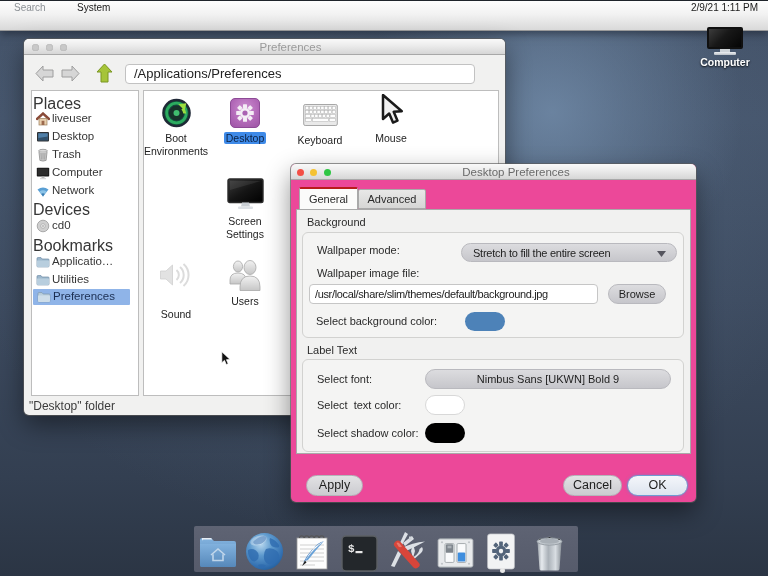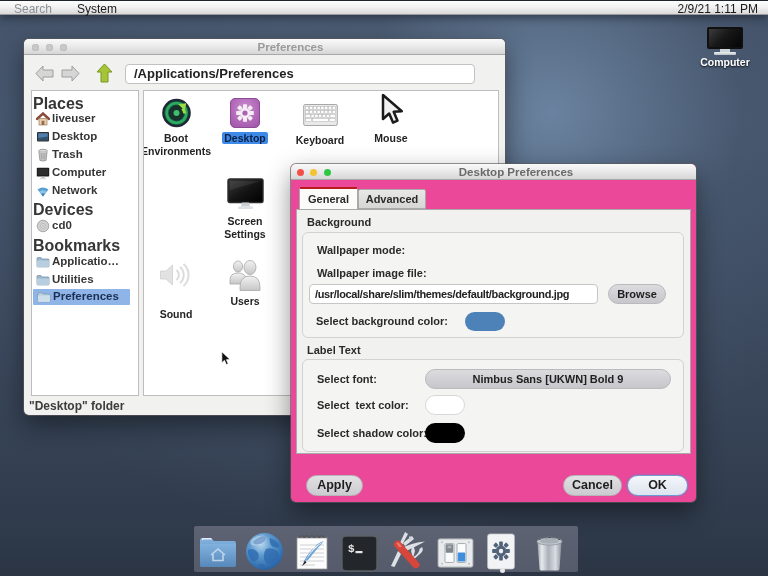--- a/index.html
+++ b/index.html
@@ -8,39 +8,39 @@
   font-family:"Liberation Sans", sans-serif;
   position:relative;
   background:
     radial-gradient(circle 190px at 552px 112px, rgba(114,140,170,.8) 0%, rgba(114,140,170,.45) 40%, rgba(114,140,170,0) 100%),
     radial-gradient(ellipse 440px 340px at 390px 200px, rgba(100,123,150,.35) 0%, rgba(100,123,150,0) 100%),
     linear-gradient(180deg, #45546a 0%, #46566d 21%, #3d4b60 52%, #333f51 83%, #2b3544 100%);
 }
 
 
 #menubar {
-  position:absolute; left:0; top:0; width:768px; height:15px;
+  position:absolute; left:0; top:0; width:768px; height:31px;
   background:linear-gradient(180deg,#fdfdfd 0%,#f2f2f2 45%,#d9d9d9 100%);
   border-top:1px solid #1f242b;
   border-bottom:1px solid #9a9a9a;
   box-shadow:0 3px 8px rgba(20,28,38,.55);
-  font-size:12px; color:#1a1a1a;
+  font-size:10px; color:#1a1a1a;
 }
 #menubar .mi { position:absolute; top:1px; }
 
 
 #deskicon { position:absolute; left:690px; top:27px; width:70px; text-align:center; }
 #deskicon .scr { margin:0 auto; width:36px; height:22px; background:linear-gradient(135deg,#3c3c3c 0%,#181818 45%,#050505 100%); border:2px solid #101010; border-radius:2px; }
 #deskicon .neck { margin:0 auto; width:10px; height:3px; background:#cfd4d9; }
 #deskicon .foot { margin:0 auto; width:22px; height:3px; background:linear-gradient(180deg,#f0f2f4,#b9bfc6); border-radius:1px; }
 #deskicon .lbl { margin-top:1px; color:#fff; font-weight:bold; font-size:10.5px; text-shadow:0 1px 2px rgba(0,0,0,.9); }
 
 
 .win { position:absolute; background:#f1f1f0; border-radius:5px;
-  box-shadow:0 0 0 1px rgba(90,90,90,.65), 0 10px 26px rgba(0,0,0,.45);font-weight:bold; }
+  box-shadow:0 0 0 1px rgba(90,90,90,.65), 0 10px 26px rgba(0,0,0,.45); }
 .titlebar { position:absolute; left:0; top:0; right:0; height:16px;
   background:linear-gradient(180deg,#f9f9f9 0%,#ededed 40%,#d6d6d6 100%);
   border-radius:5px 5px 0 0; border-bottom:1px solid #a8a8a8; }
 .tl { position:absolute; top:5px; width:7px; height:7px; border-radius:50%; }
 .titletext { position:absolute; top:2px; width:100%; text-align:center; font-size:11.5px; color:#7e7e7e; }
 
 
 #prefwin { left:24px; top:39px; width:481px; height:376px; }
 #prefwin .titletext { color:#9a9a9a; }
 .tl.g1 { background:#c9c9c9; box-shadow:inset 0 0 1px #909090; }
@@ -336,20 +336,25 @@
     <div class="tl yel" style="left:19px;"></div>
     <div class="tl grn" style="left:33px;"></div>
     <div class="titletext" style="padding-left:45px;">Desktop Preferences</div>
   </div>
   <div class="tab" id="tabGeneral">General</div>
   <div class="tab" id="tabAdvanced">Advanced</div>
   <div id="tabpane">
     <div class="grouplabel" style="left:10px;top:6px;">Background</div>
     <div class="groupbox" style="left:5px;top:22px;width:382px;height:106px;"></div>
     <div class="flabel" style="left:20px;top:34px;">Wallpaper mode:</div>
+    <div class="pillbtn" style="left:164px;top:33px;width:216px;height:19px;line-height:18px;text-align:left;padding-left:11px;letter-spacing:-0.25px;">Stretch to fill the entire screen
+      <svg style="position:absolute;right:10px;top:7px;" width="9" height="6" viewBox="0 0 9 6">
+          <path d="M0 0 L9 0 L4.5 6 Z" fill="#55555e"></path>
+        </svg>
+    </div>
     <div class="flabel" style="left:20px;top:57px;">Wallpaper image file:</div>
     <div id="wpentry">/usr/local/share/slim/themes/default/background.jpg</div>
     <div class="pillbtn" style="left:311px;top:74px;width:58px;height:20px;line-height:19px;">Browse</div>
     <div class="flabel" style="left:19px;top:105px;">Select background color:</div>
     <div class="swatch" style="left:168px;top:102px;width:40px;height:19px;background:#4d82b8;"></div>
     <div class="grouplabel" style="left:10px;top:134px;">Label Text</div>
     <div class="groupbox" style="left:5px;top:149px;width:382px;height:93px;"></div>
     <div class="flabel" style="left:20px;top:163px;">Select font:</div>
     <div class="pillbtn" style="left:128px;top:159px;width:246px;height:20px;line-height:19px;">Nimbus Sans [UKWN] Bold 9</div>
     <div class="flabel" style="left:20px;top:189px;">Select&nbsp; text color:</div>

